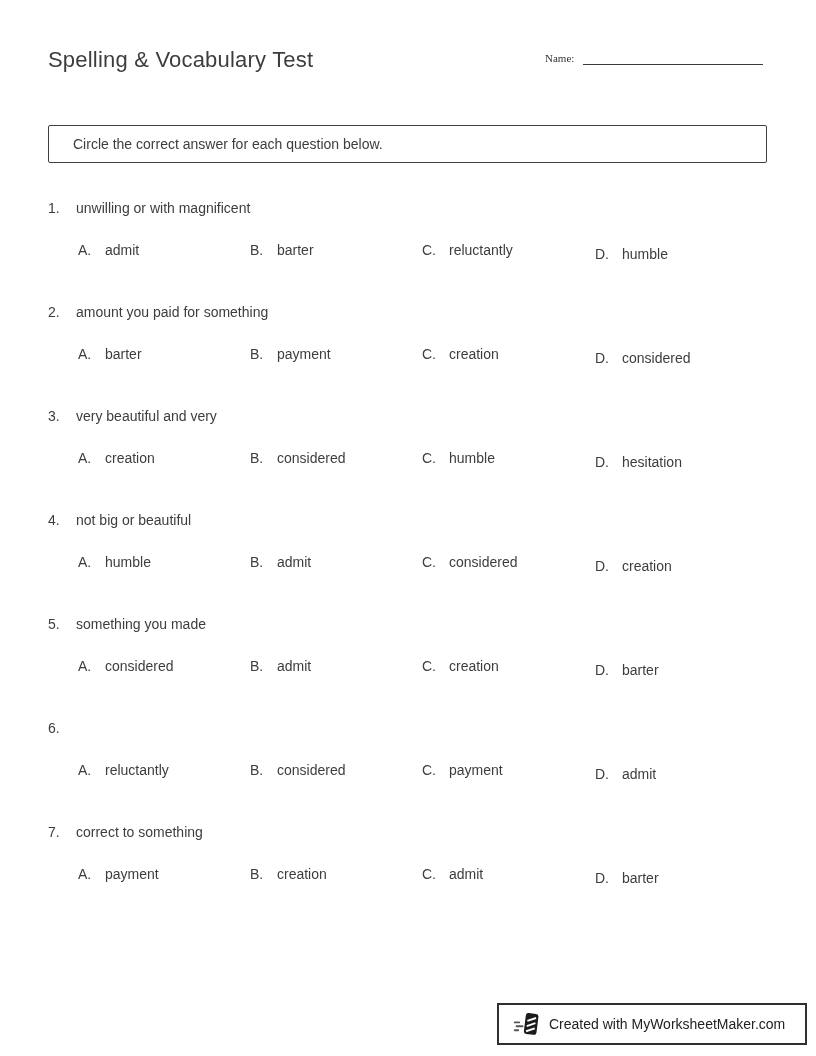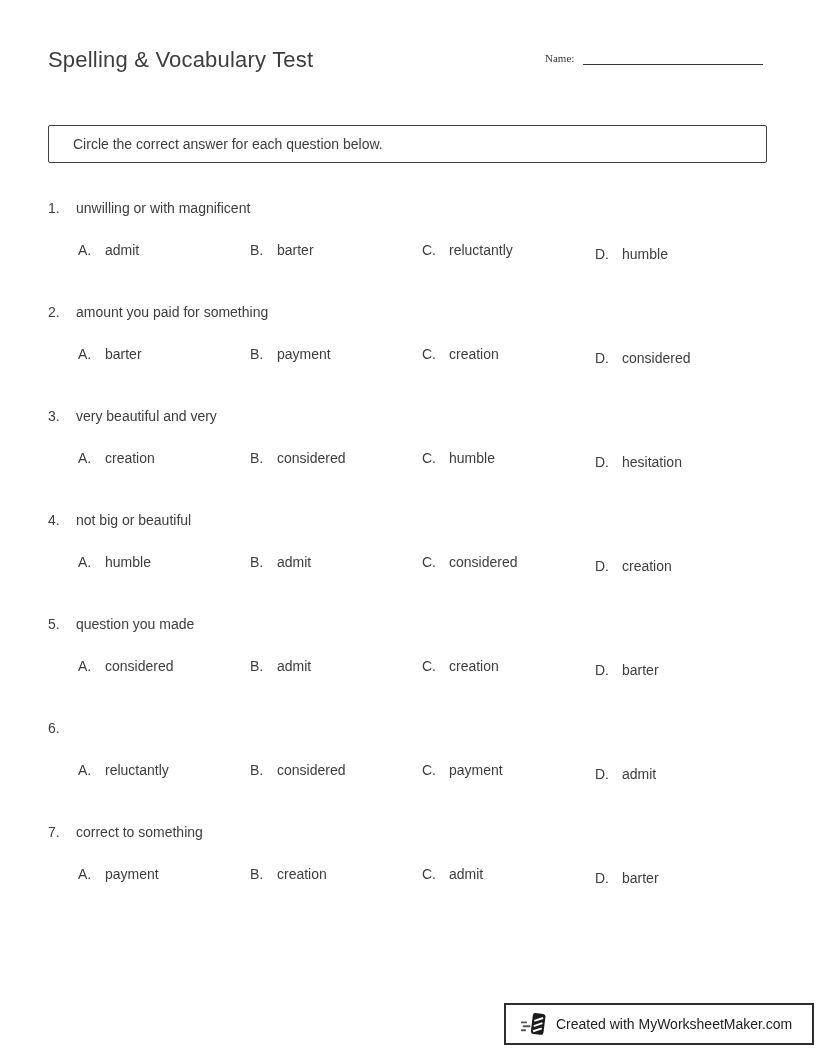--- a/index.html
+++ b/index.html
@@ -73,21 +73,20 @@
     position: absolute;
     left: 497px;
     top: 1003px;
     width: 310px;
     height: 42px;
     border: 2px solid #2f2f2f;
     background: #ffffff;
     display: flex;
     align-items: center;
     padding: 0 12px 0 14px;
-    margin-left: 7px;
   }
   .footer-badge .logo { flex: 0 0 auto; margin-right: 8px; display: flex; align-items: center; }
   .footer-text { font-size: 14px; color: #222222; white-space: nowrap; }
 </style>
 </head>
 <body>
 
 <h1 class="page-title">Spelling &amp; Vocabulary Test</h1>
 
 <div class="name-area">
@@ -195,21 +194,21 @@
     <div class="opt col-d">
         <span class="letter">D.</span>
         <span>creation</span>
       </div>
   </div>
 </div>
 
 <div class="question" style="top:615px">
   <div class="q-line">
     <span class="q-num">5.</span>
-    <span class="q-text">question you made</span>
+    <span class="q-text">something you made</span>
   </div>
   <div class="opts">
     <div class="opt col-a">
         <span class="letter">A.</span>
         <span>considered</span>
       </div>
     <div class="opt col-b">
         <span class="letter">B.</span>
         <span>admit</span>
       </div>

